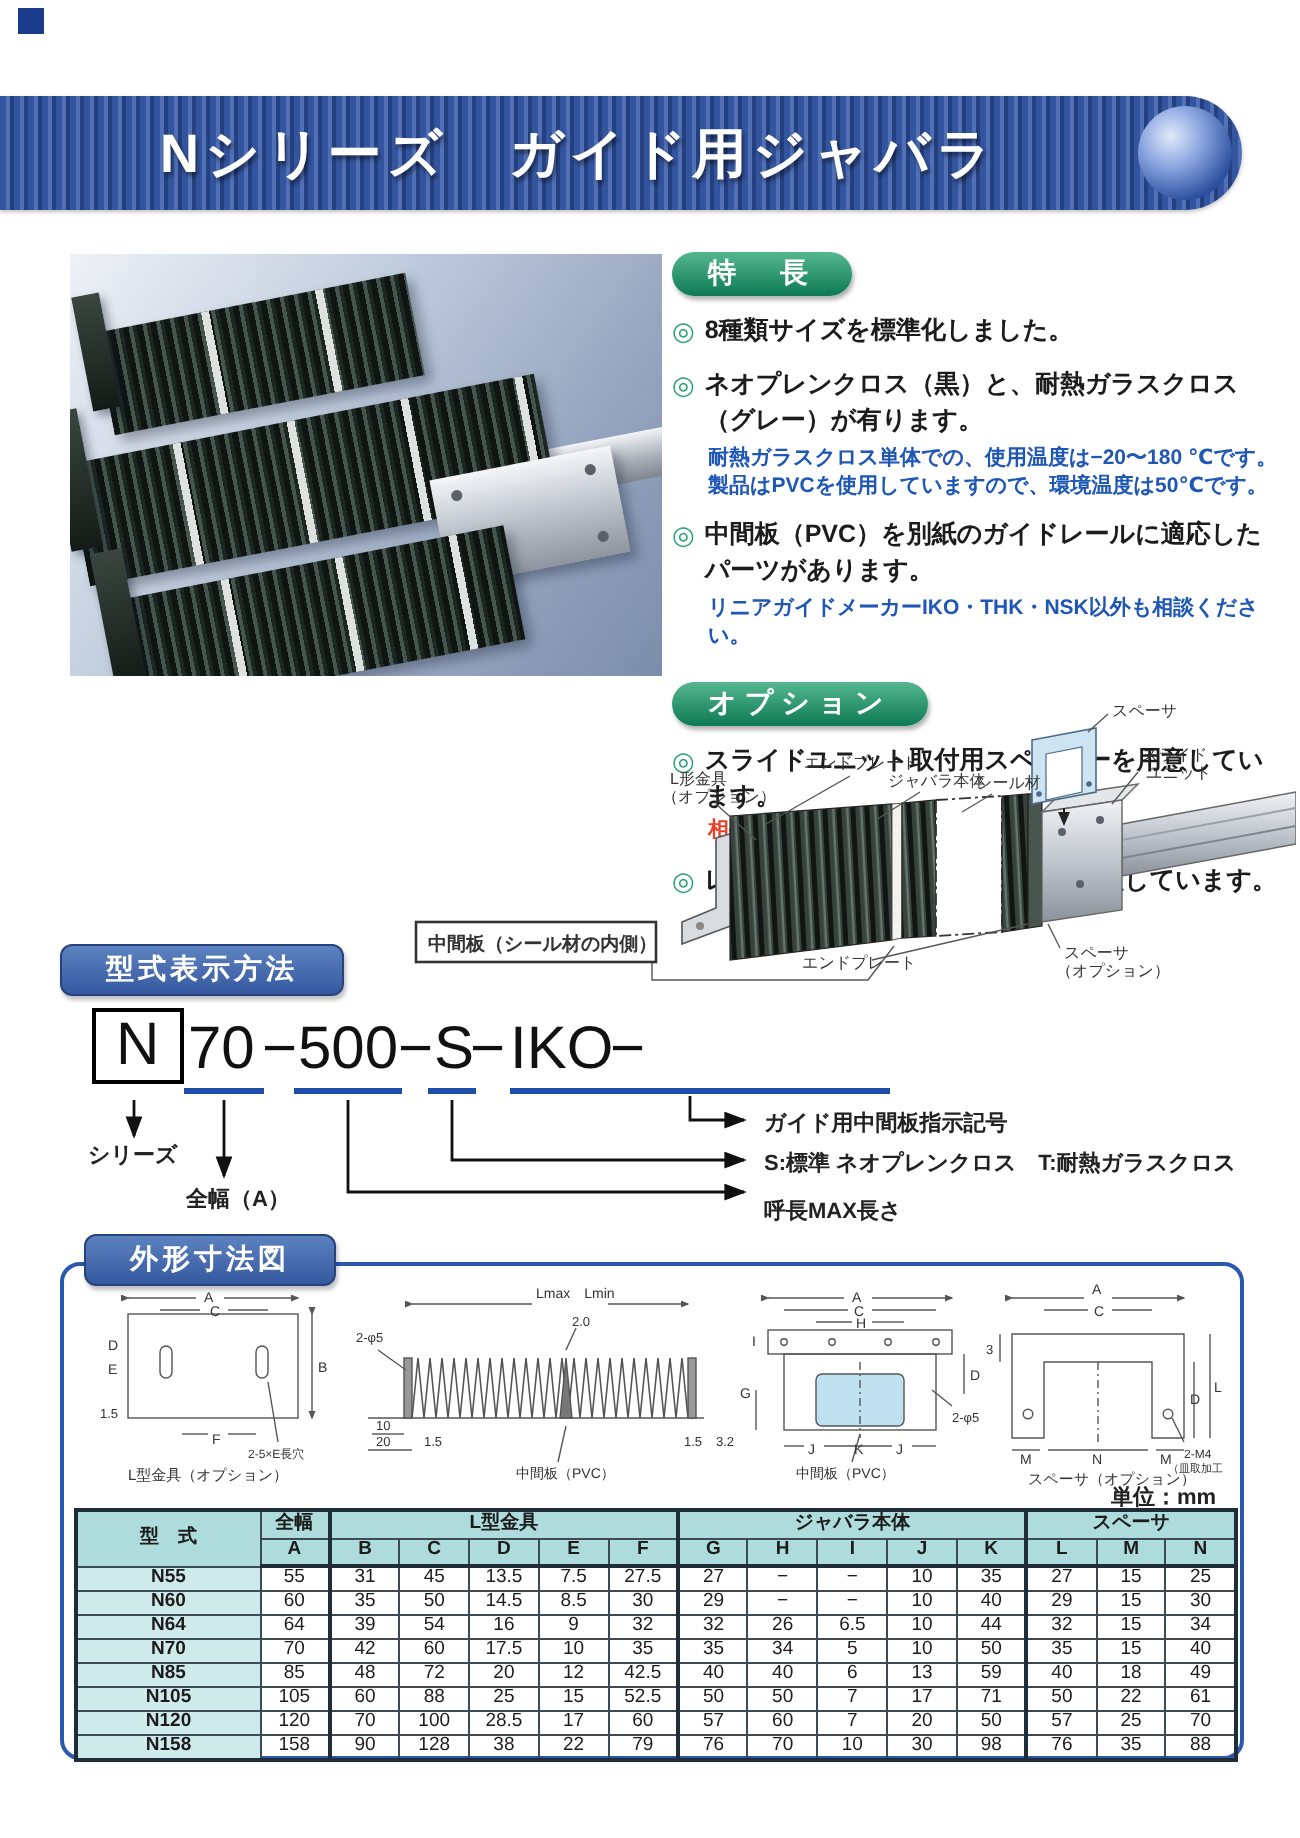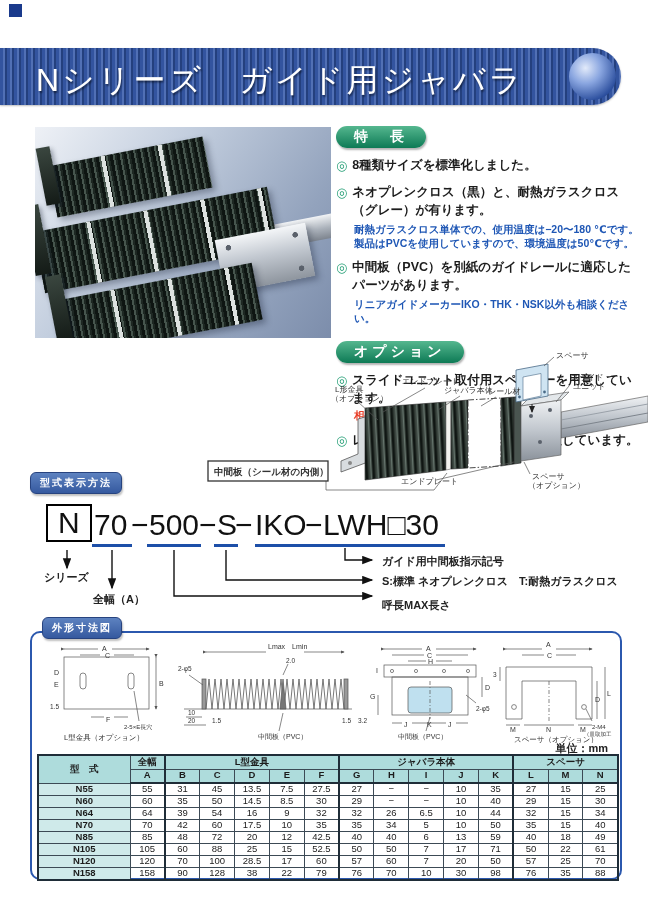--- a/index.html
+++ b/index.html
@@ -11,22 +11,22 @@
   .corner-square { position:absolute; left:9px; top:4px; width:13px; height:13px; background:#1a3a8c; }
 
   
   .banner {
     position:absolute; left:0; top:48px; width:621px; height:57px;
     border-radius:0 29px 29px 0;
     background:repeating-linear-gradient(90deg,#33549f 0 3px,#5170b5 3px 5px,#24407e 5px 7px);
     box-shadow:0 1px 2px rgba(0,0,0,.25);
   }
   .banner-title {
-    position:absolute; left:36px; top:11px; font-size:32px; font-weight:normal; color:#fff;
-    letter-spacing:3px; text-shadow:1px 2px 2px rgba(0,0,0,.45); white-space:nowrap;
+    position:absolute; left:36px; top:11px; font-size:27px; font-weight:bold; color:#fff;
+    letter-spacing:3px; text-shadow:1px 2px 2px rgba(0,0,0,.45); white-space:nowrap;padding-left:44px;
   }
   .banner-sphere {
     position:absolute; right:5px; top:5px; width:47px; height:47px; border-radius:50%;
     background:radial-gradient(circle at 35% 32%,#e2eafa 0%,#8aa6e0 35%,#2c4f9e 75%,#16306e 100%);
   }
 
   
   .photo {
     position:absolute; left:35px; top:127px; width:296px; height:211px; overflow:hidden;
     background:linear-gradient(125deg,#eef1f6 0%,#c4cfdf 35%,#93a3bd 75%,#7c8dab 100%);
@@ -76,22 +76,22 @@
 
   
   .assembly { position:absolute; left:198px; top:350px; width:450px; height:157px; }
   .assembly svg { width:100%; height:100%; }
   .assembly text { font-family:"Liberation Sans","DejaVu Sans",sans-serif; fill:#333; }
 
   
   .model-area { position:absolute; left:0; top:470px; width:650px; height:160px; font-size:0; }
   .pill-blue {
     position:absolute; display:inline-block; background:linear-gradient(180deg,#5d82c0,#35599f);
-    border:1px solid #27437f; color:#fff; font-weight:bold; font-size:10px;
-    padding:3px 9px; border-radius:6px; letter-spacing:2px; box-shadow:1px 2px 2px rgba(0,0,0,.25); white-space:nowrap;text-align:right;
+    border:1px solid #27437f; color:#fff; font-weight:bold; font-size:14px;
+    padding:3px 22px; border-radius:6px; letter-spacing:2px; box-shadow:1px 2px 2px rgba(0,0,0,.25); white-space:nowrap;text-align:right;
   }
   .model-area .pill-blue { left:30px; top:2px; }
   .seg { position:absolute; font-size:30px; color:#111; top:38px; white-space:nowrap; }
   .seg.boxN { left:46px; top:34px; border:2px solid #000; padding:0 10px; }
   .u-bar { position:absolute; height:3px; background:#1d4fa8; top:74px; }
   .arrows { position:absolute; left:0; top:78px; width:650px; height:78px; }
   .ann { position:absolute; font-size:11px; font-weight:bold; color:#222; white-space:nowrap; }
 
   
   .dims-pill { left:30px; top:617px; position:absolute; z-index:2;margin-left:12px; }
@@ -252,21 +252,20 @@
   <span class="pill-blue">型式表示方法</span>
   <span class="seg boxN">N</span>
   <span class="seg" style="left:94px">70</span>
   <span class="seg" style="left:131px">−</span>
   <span class="seg" style="left:149px">500</span>
   <span class="seg" style="left:199px">−</span>
   <span class="seg" style="left:217px">S</span>
   <span class="seg" style="left:235px">−</span>
   <span class="seg" style="left:255px">IKO</span>
   <span class="seg" style="left:305px">−</span>
-  <span class="seg" style="left:323px">LWH□30</span>
   <span class="u-bar" style="left:92px;width:40px"></span>
   <span class="u-bar" style="left:147px;width:54px"></span>
   <span class="u-bar" style="left:214px;width:24px"></span>
   <span class="u-bar" style="left:255px;width:190px"></span>
 
   <svg class="arrows" viewBox="0 0 650 78" xmlns="http://www.w3.org/2000/svg">
     <defs>
       <marker id="ah2" markerWidth="9" markerHeight="8" refX="7" refY="3" orient="auto">
         <path d="M0,0 L8,3 L0,6 Z" fill="#111"></path>
       </marker>

